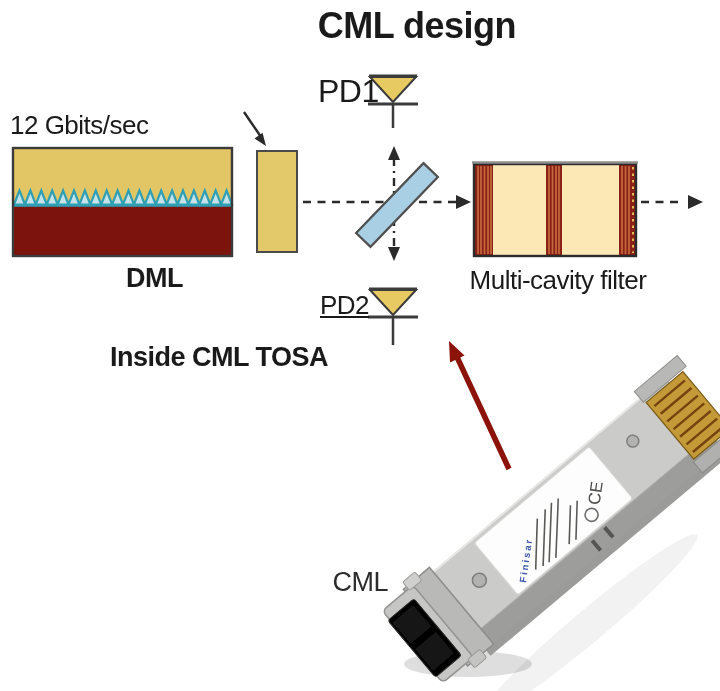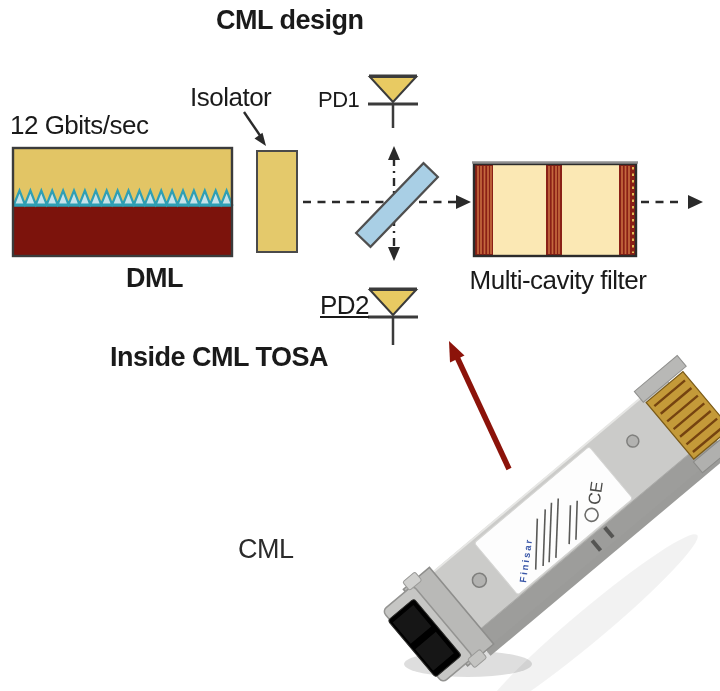--- a/index.html
+++ b/index.html
@@ -3,29 +3,29 @@
 <meta charset="utf-8">
 <style>
   html,body{margin:0;padding:0;background:#fff;}
   .stage{
     position:relative;width:720px;height:691px;background:#ffffff;
     font-family:"Liberation Sans",sans-serif;color:#1a1a1a;overflow:hidden;
   }
   .lbl{position:absolute;white-space:nowrap;letter-spacing:-0.5px;}
   .bold{font-weight:bold;}
   .ctr{text-align:center;white-space:normal;}
-  #title{left:216px;top:5px;width:300px;font-size:27px;text-align:left;}
+  #title{left:216px;top:5px;width:300px;font-size:36px;text-align:right;}
   #rate{left:10px;top:110px;font-size:26px;}
   #isolator{left:190px;top:82px;font-size:26px;}
-  #pd1{left:318px;top:87px;font-size:22px;}
+  #pd1{left:318px;top:73px;font-size:32px;}
   #pd2{left:320px;top:290px;font-size:26px;text-decoration:underline;}
   #dml{left:63px;top:263px;width:120px;font-size:27px;text-align:right;}
   #filterlbl{left:446px;top:265px;width:224px;font-size:26px;text-align:center;}
   #tosa{left:99px;top:342px;width:240px;font-size:27px;text-align:center;}
-  #caption{left:238px;top:534px;width:150px;font-size:27px;line-height:31px;color:#2b2b2b;text-align:left;}
+  #caption{left:238px;top:567px;width:150px;font-size:27px;line-height:31px;color:#2b2b2b;text-align:right;}
   svg{position:absolute;left:0;top:0;}
 </style>
 </head>
 <body>
 
 <div class="stage">
 
   <svg width="720" height="691" viewBox="0 0 720 691">
 
     <g>
@@ -161,21 +161,20 @@
           <rect x="-216" y="3" width="28" height="29" fill="#161616" stroke="#000" stroke-width="1"></rect>
           <rect x="-182" y="-56" width="16" height="11" rx="2" fill="#d0d0ce" stroke="#9a9a98"></rect>
           <rect x="-182" y="45" width="16" height="11" rx="2" fill="#c4c4c2" stroke="#9a9a98"></rect>
         </g>
       </g>
     </g>
   </svg>
 
   <div id="title" class="lbl bold">CML design</div>
   <div id="rate" class="lbl">12 Gbits/sec</div>
-  <div id="isolator" class="lbl">Isolator</div>
   <div id="pd1" class="lbl">PD1</div>
   <div id="pd2" class="lbl">PD2</div>
   <div id="dml" class="lbl bold">DML</div>
   <div id="tosa" class="lbl bold">Inside CML TOSA</div>
   <div id="filterlbl" class="lbl">Multi-cavity filter</div>
   <div id="caption" class="lbl ctr">
     <div>CML</div>
   </div>
 
 </div>

